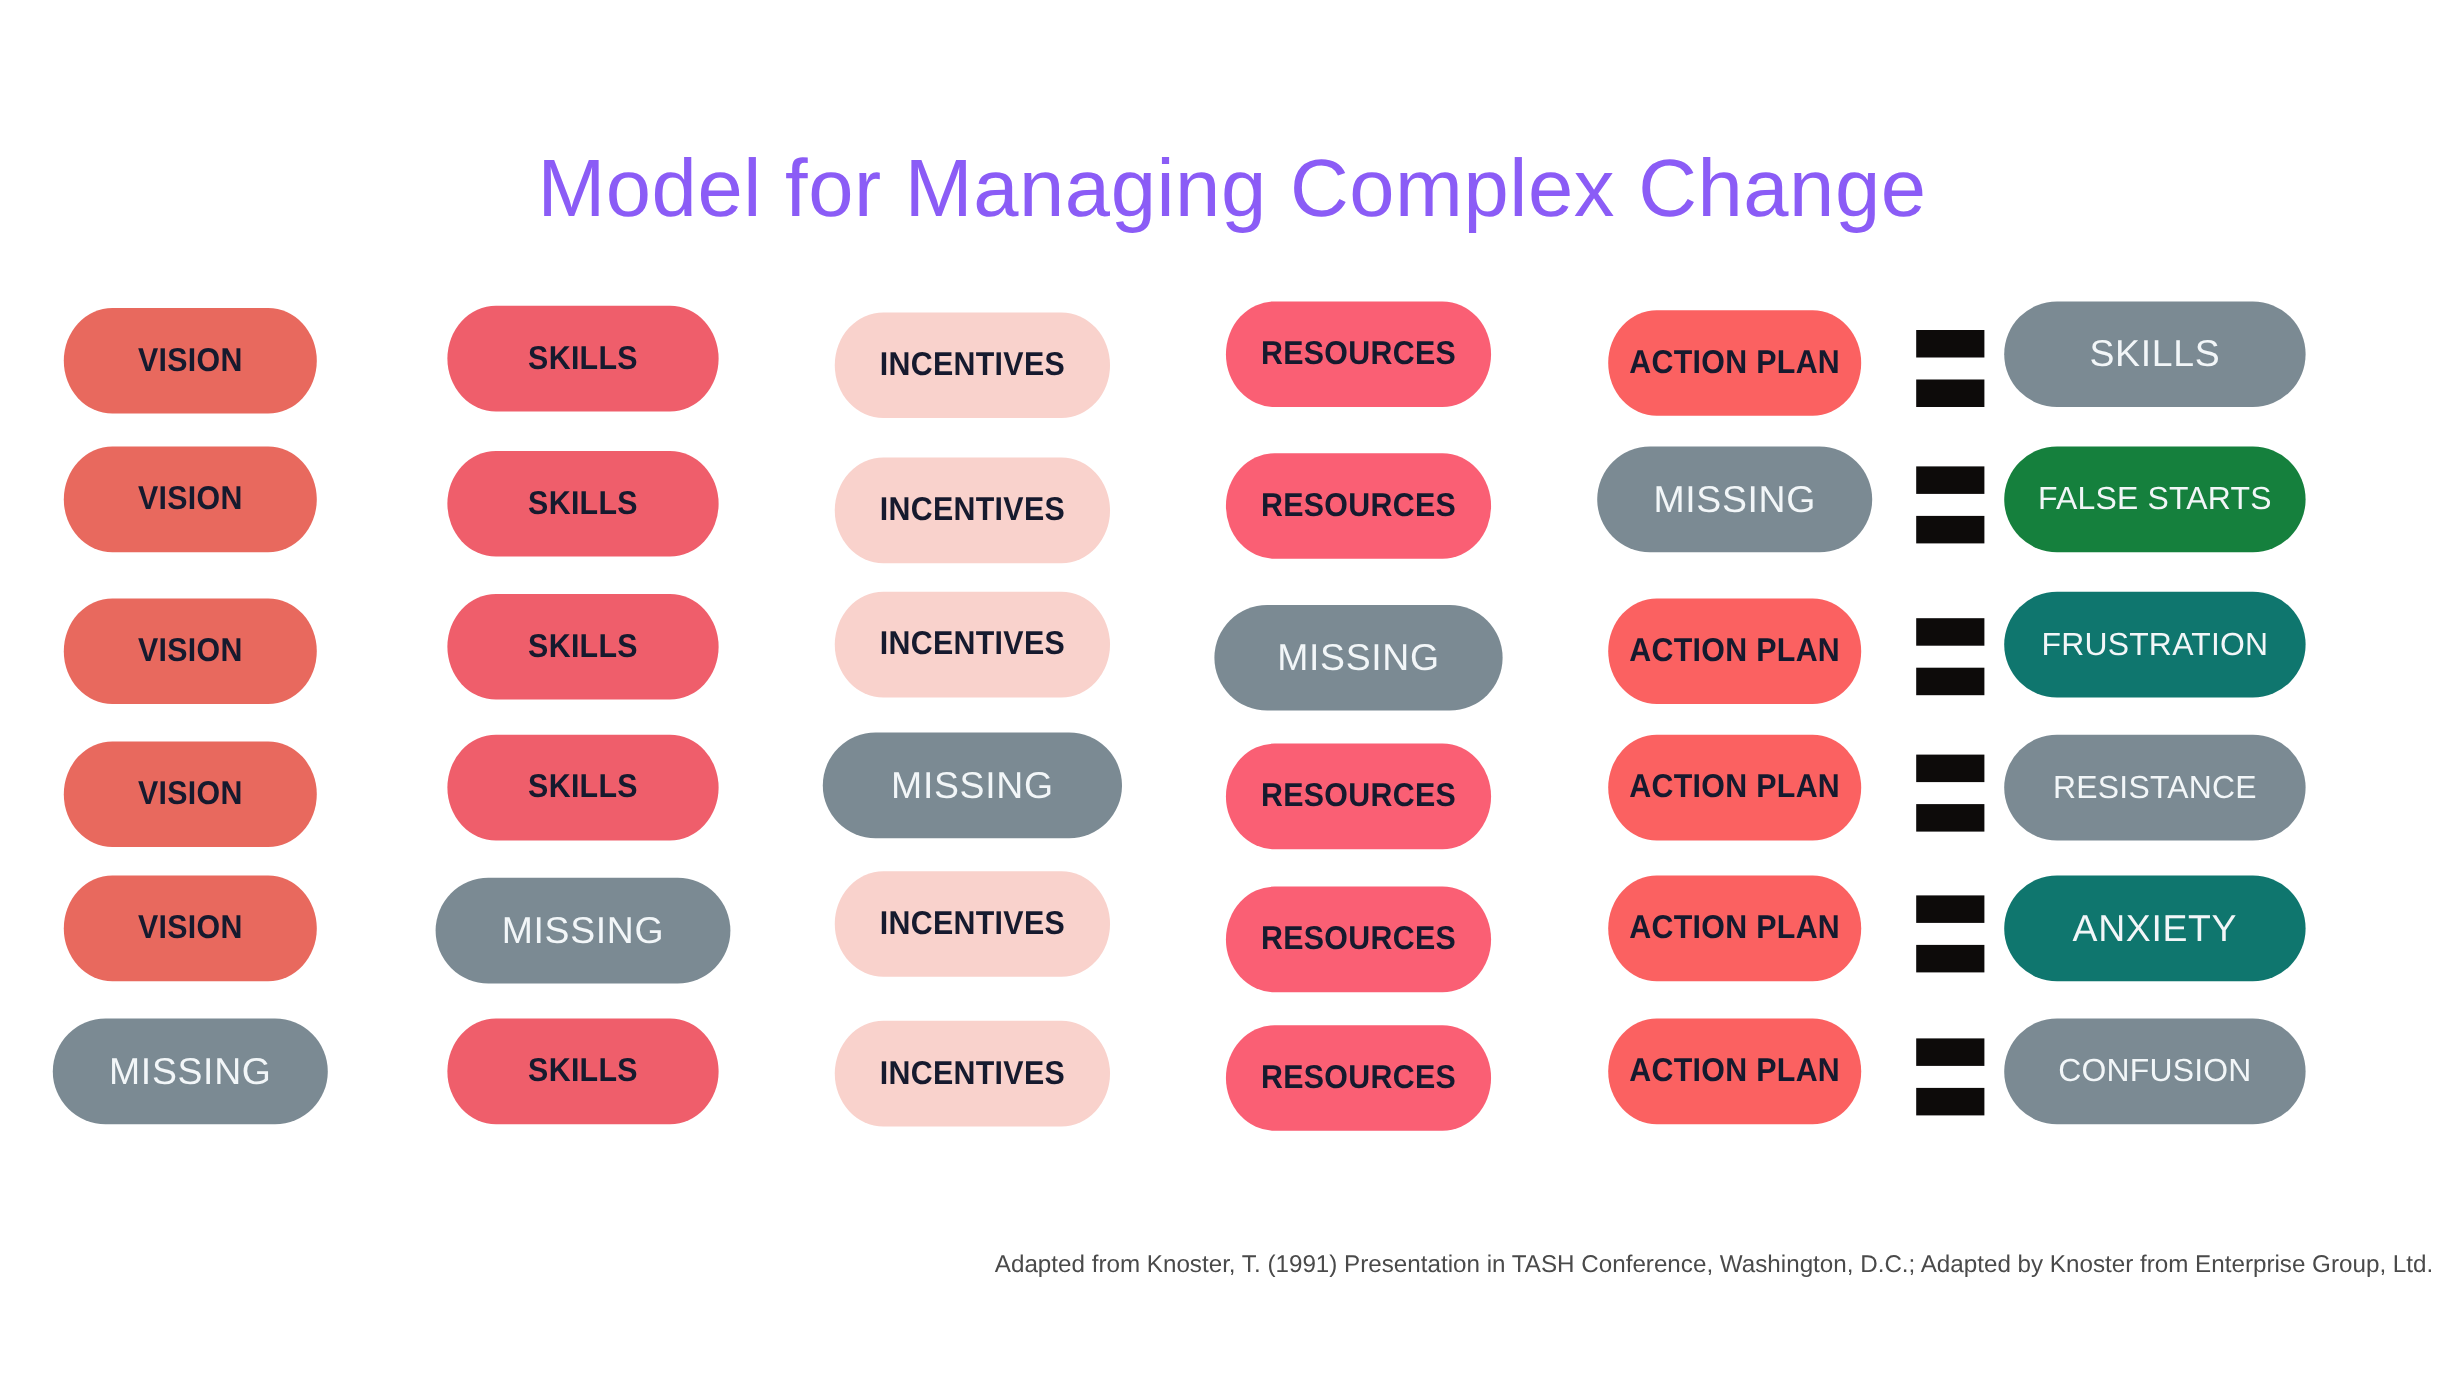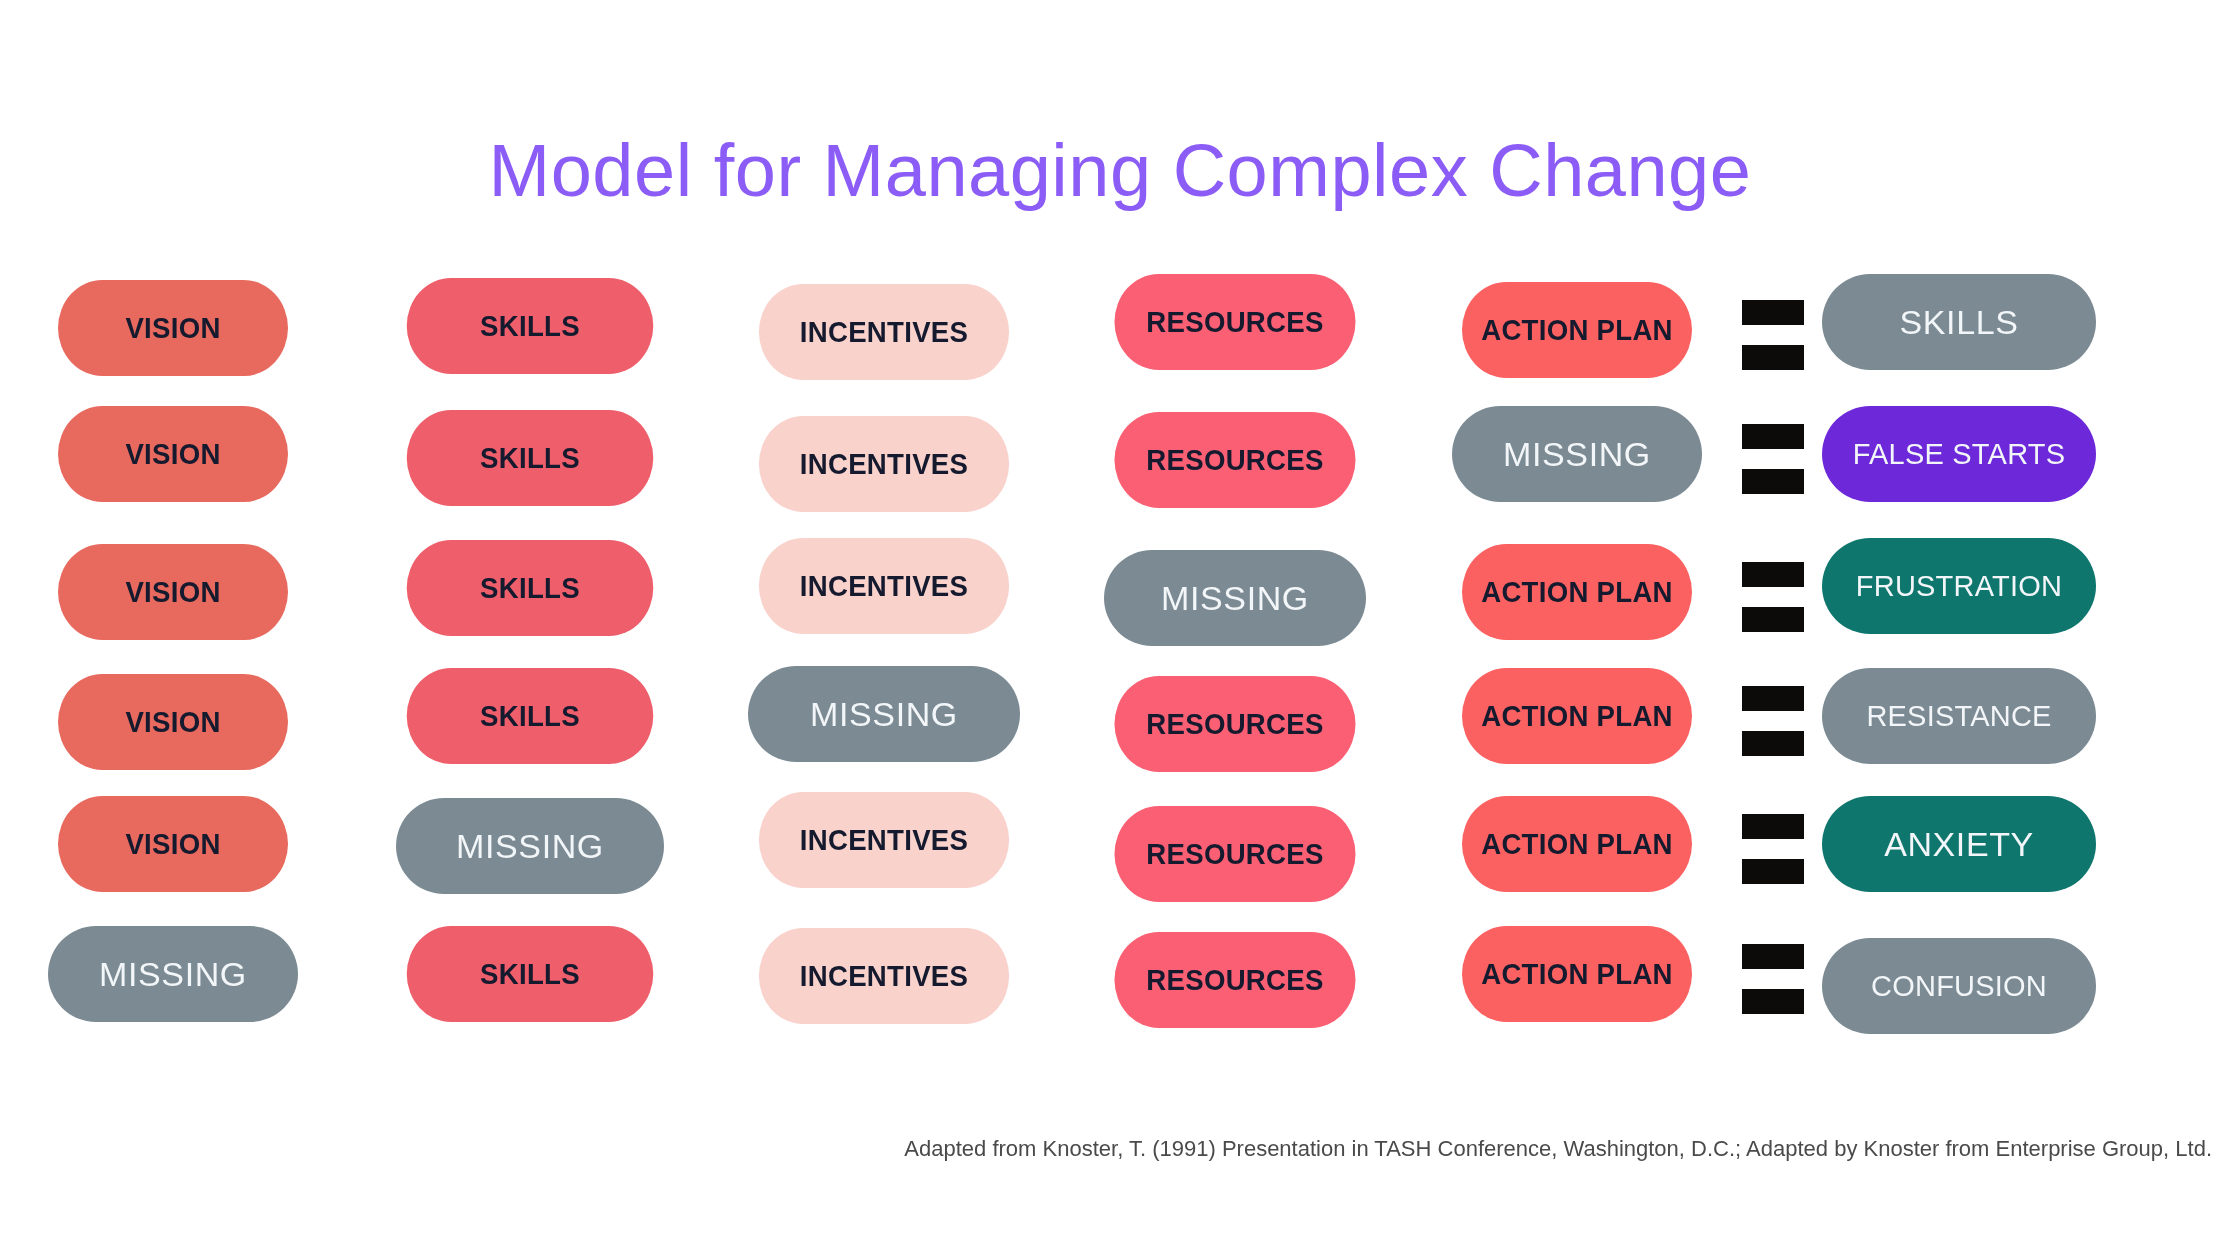--- a/index.html
+++ b/index.html
@@ -148,21 +148,21 @@
       <div class="pill-row" style="top: 128px;">
         <div class="pill c0 filled" style="background: rgb(232, 105, 94); top: 0px;">VISION</div>
         <div class="pill c1 filled" style="background: rgb(239, 94, 107); top: 4px;">SKILLS</div>
         <div class="pill c2 filled" style="background: rgb(249, 210, 204); top: 10px;">INCENTIVES</div>
         <div class="pill c3 filled" style="background: rgb(250, 95, 116); top: 6px;">RESOURCES</div>
         <div class="pill c4 grey" style="background: rgb(123, 138, 147); top: 0px;">MISSING</div>
         <div class="equals" style="top: 18px;">
           <div class="bar top"></div>
           <div class="bar bottom"></div>
         </div>
-        <div class="pill c5 grey long" style="background: #6d28d9; top: 0px;">FALSE STARTS</div>
+        <div class="pill c5 grey long" style="background: #15803d; top: 0px;">FALSE STARTS</div>
       </div>
       <div class="pill-row" style="top: 260px;">
         <div class="pill c0 filled" style="background: rgb(232, 105, 94); top: 6px;">VISION</div>
         <div class="pill c1 filled" style="background: rgb(239, 94, 107); top: 2px;">SKILLS</div>
         <div class="pill c2 filled" style="background: rgb(249, 210, 204); top: 0px;">INCENTIVES</div>
         <div class="pill c3 grey" style="background: rgb(123, 138, 147); top: 12px;">MISSING</div>
         <div class="pill c4 filled" style="background: rgb(251, 97, 97); top: 6px;">ACTION PLAN</div>
         <div class="equals" style="top: 24px;">
           <div class="bar top"></div>
           <div class="bar bottom"></div>
@@ -196,19 +196,19 @@
       <div class="pill-row" style="top: 648px;">
         <div class="pill c0 grey" style="background: rgb(123, 138, 147); top: 0px;">MISSING</div>
         <div class="pill c1 filled" style="background: rgb(239, 94, 107); top: 0px;">SKILLS</div>
         <div class="pill c2 filled" style="background: rgb(249, 210, 204); top: 2px;">INCENTIVES</div>
         <div class="pill c3 filled" style="background: rgb(250, 95, 116); top: 6px;">RESOURCES</div>
         <div class="pill c4 filled" style="background: rgb(251, 97, 97); top: 0px;">ACTION PLAN</div>
         <div class="equals" style="top: 18px;">
           <div class="bar top"></div>
           <div class="bar bottom"></div>
         </div>
-        <div class="pill c5 grey long" style="background: rgb(123, 138, 147); top: 12px;">CONFUSION</div>
+        <div class="pill c5 grey long" style="background: rgb(123, 138, 147); top: 0px;">CONFUSION</div>
       </div>
     </div>
 
   <div id="attribution">Adapted from Knoster, T. (1991) Presentation in TASH Conference, Washington, D.C.; Adapted by Knoster from Enterprise Group, Ltd.</div>
 
 </div>
 
 </body></html>

